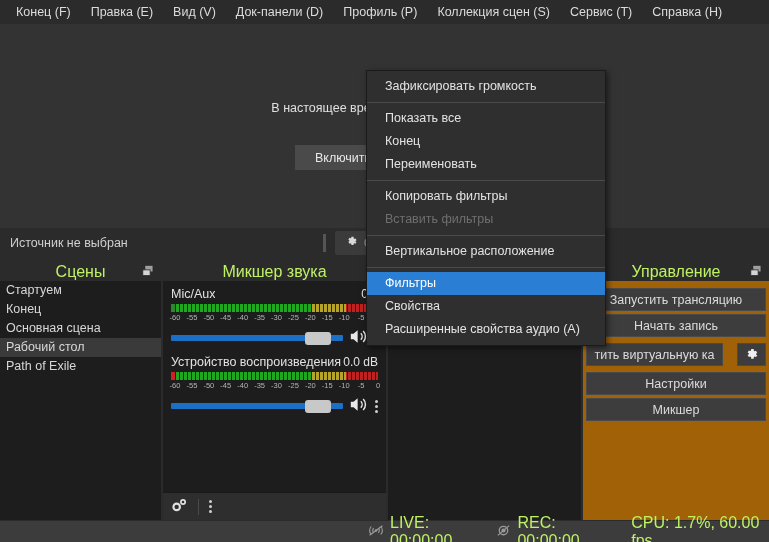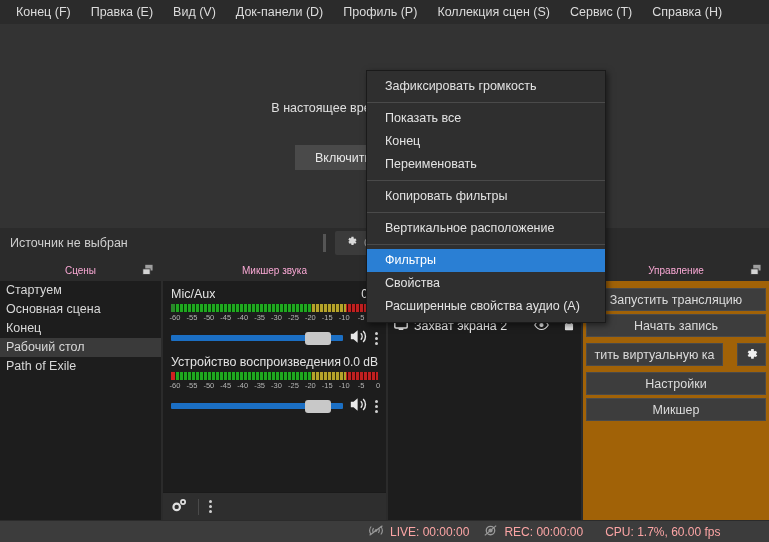--- a/index.html
+++ b/index.html
@@ -56,22 +56,22 @@
     background: #3b3b3b; border-radius: 2px;
     display: flex; align-items: center; gap: 6px;
     color: #8e8e8e; font-size: 12.5px; white-space: nowrap; overflow: hidden;
   }
   .tb-btn.second { max-width: 83px; }
 
   
   .dock { position: absolute; background: #232323; }
   .dock-title {
     height: 21px; background: #2b2b2b;
-    display: flex; align-items: center; justify-content: center;
-    color: #f9a8d4; font-size: 10px; position: relative;
+    display: flex; align-items: flex-end; justify-content: center;
+    color: #bef264; font-size: 16px; position: relative;
   }
   .dock-float {
     position: absolute; right: 6px; top: 4px;
   }
   .dock-body { background: #1d1d1d; overflow: hidden; }
 
   
   #scenes { left: 0; top: 260px; width: 161px; height: 260px; }
   #scenes .dock-body { height: 239px; }
   .scene-item {
@@ -153,21 +153,21 @@
   .ctl-row .ctl-btn { flex: 1; margin: 3px 0; }
   .ctl-gear {
     width: 29px; margin: 3px 0; background: #3d3d3d; border: 1px solid #4a4a4a;
     display: flex; align-items: center; justify-content: center;
   }
 
   
   .statusbar {
     position: absolute; left: 0; top: 521px; width: 769px; height: 21px;
     background: #3c3c3c; display: flex; align-items: center;
-    font-size: 12px; color: #fca5a5;
+    font-size: 16px; color: #bef264;
   }
   .st-group { display: flex; align-items: center; gap: 6px; }
 
   
   .ctxmenu {
     position: absolute; left: 366px; top: 70px; width: 240px;
     background: #2f2f2f; border: 1px solid #1a1a1a;
     box-shadow: 2px 2px 6px rgba(0,0,0,.5);
     padding: 4px 0; z-index: 50;
   }
@@ -227,22 +227,22 @@
       <span>Сцены</span>
       <span class="dock-float">
         <svg width="13" height="13" viewBox="0 0 16 16">
             <rect x="4" y="1" width="9" height="7" fill="#9f9f9f"></rect>
             <rect x="1" y="6" width="9" height="7" fill="#d4d4d4" stroke="#2b2b2b"></rect>
           </svg>
       </span>
     </div>
     <div class="dock-body" id="scenes-list">
         <div class="scene-item">Стартуем</div>
+        <div class="scene-item">Конец</div>
         <div class="scene-item">Основная сцена</div>
-        <div class="scene-item">Конец</div>
         <div class="scene-item selected">Рабочий стол</div>
         <div class="scene-item">Path of Exile</div>
       </div>
   </div>
 
   <div class="dock" id="mixer">
     <div class="dock-title">
       <span>Микшер звука</span>
     </div>
     <div class="dock-body">
@@ -457,20 +457,21 @@
   </div>
 
   <div class="ctxmenu" id="ctxmenu">
       <div class="ctx-item">Зафиксировать громкость</div>
       <div class="ctx-sep"></div>
       <div class="ctx-item">Показать все</div>
       <div class="ctx-item">Конец</div>
       <div class="ctx-item">Переименовать</div>
       <div class="ctx-sep"></div>
       <div class="ctx-item">Копировать фильтры</div>
+      <div class="ctx-item disabled">Вставить фильтры</div>
       <div class="ctx-sep"></div>
       <div class="ctx-item">Вертикальное расположение</div>
       <div class="ctx-sep"></div>
       <div class="ctx-item highlight">Фильтры</div>
       <div class="ctx-item">Свойства</div>
       <div class="ctx-item">Расширенные свойства аудио (A)</div>
     </div>
 
 </div>
 

